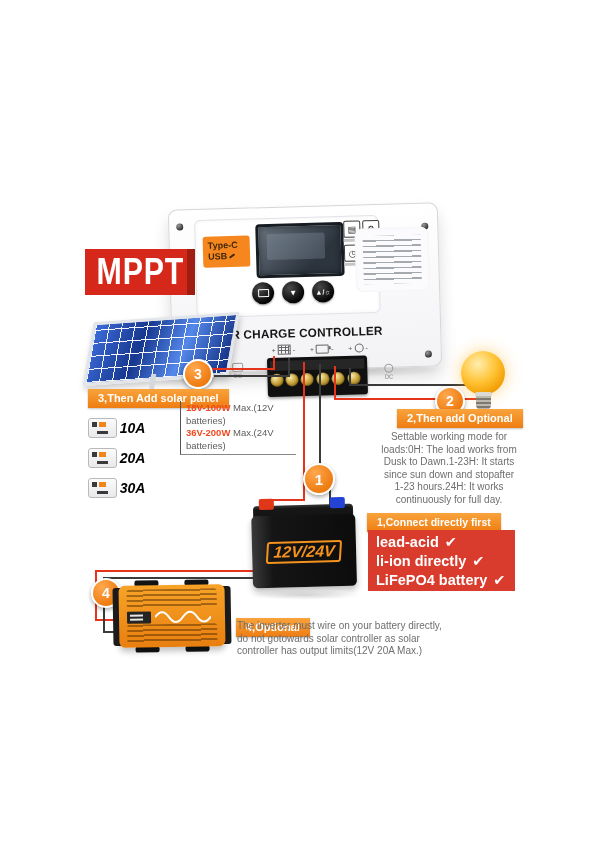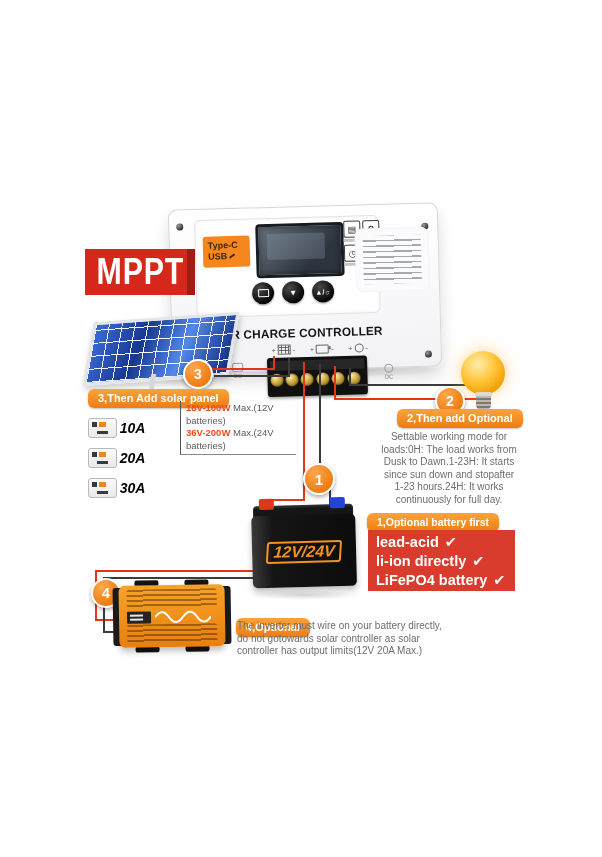--- a/index.html
+++ b/index.html
@@ -79,21 +79,21 @@
 
   
   .wire{position:absolute;}
   .wr{background:#e6331c;}
   .wb{background:#3b3b3b;}
 
   
   .marker{border-radius:50%;border:2px solid #fff;box-shadow:0 2px 4px rgba(0,0,0,.35);
     background:radial-gradient(circle at 35% 28%,#ffa84e,#ee7c12 70%);
     color:#fff;font-weight:bold;display:flex;align-items:center;justify-content:center;}
-  .steplabel{background:linear-gradient(180deg,#f9a33c,#ee7d12);border-radius:6px;
+  .steplabel{background:linear-gradient(180deg,#f9a33c,#ee7d12);border-radius:0;
     color:#fff;font-weight:bold;font-size:11px;padding:3px 10px 4px;white-space:nowrap;
     box-shadow:0 1px 2px rgba(0,0,0,.25);}
 
   
   .spec-table{left:88px;top:413px;width:208px;}
   .spec-row{display:flex;align-items:center;height:30px;}
   .mini-ctl{width:27px;height:18px;border:1px solid #b9b9b9;border-radius:3px;flex:0 0 27px;
     background:
       linear-gradient(#3a3a3a,#3a3a3a) 3px 3px/5px 5px no-repeat,
       linear-gradient(#f08619,#f08619) 10px 3px/7px 5px no-repeat,
@@ -323,21 +323,21 @@
 <div class="abs batt-shadow"></div>
 <div class="abs battery">
   <div class="abs batt-lid"></div>
   <div class="abs batt-term" style="left:8px;background:#e03718;"></div>
   <div class="abs batt-term" style="right:10px;background:#2443d6;"></div>
   <div class="abs batt-body">
     <div class="abs batt-label">12V/24V</div>
   </div>
 </div>
 
-<div class="abs steplabel" style="left:367px;top:513px;font-size:10.5px;">1,Optional battery first</div>
+<div class="abs steplabel" style="left:367px;top:513px;font-size:10.5px;">1,Connect directly first</div>
 <div class="abs redbox">
   <div><span>lead-acid</span><span class="chk">✔</span></div>
   <div><span>li-ion directly</span><span class="chk">✔</span></div>
   <div><span>LiFePO4 battery</span><span class="chk">✔</span></div>
 </div>
 
 <div class="abs inverter">
   <div class="abs inv-handle" style="left:22px;"></div>
   <div class="abs inv-handle" style="right:22px;"></div>
   <div class="abs inv-handle bottom" style="left:22px;"></div>

